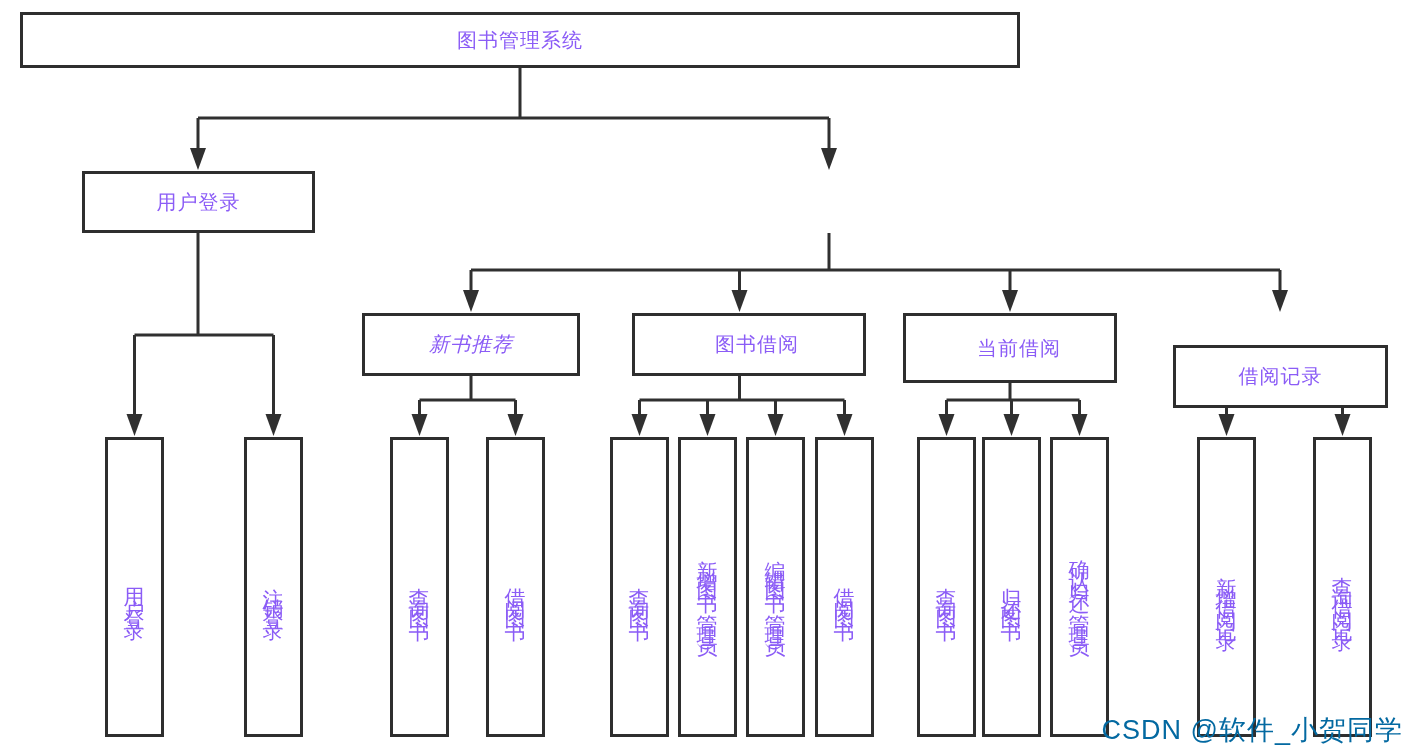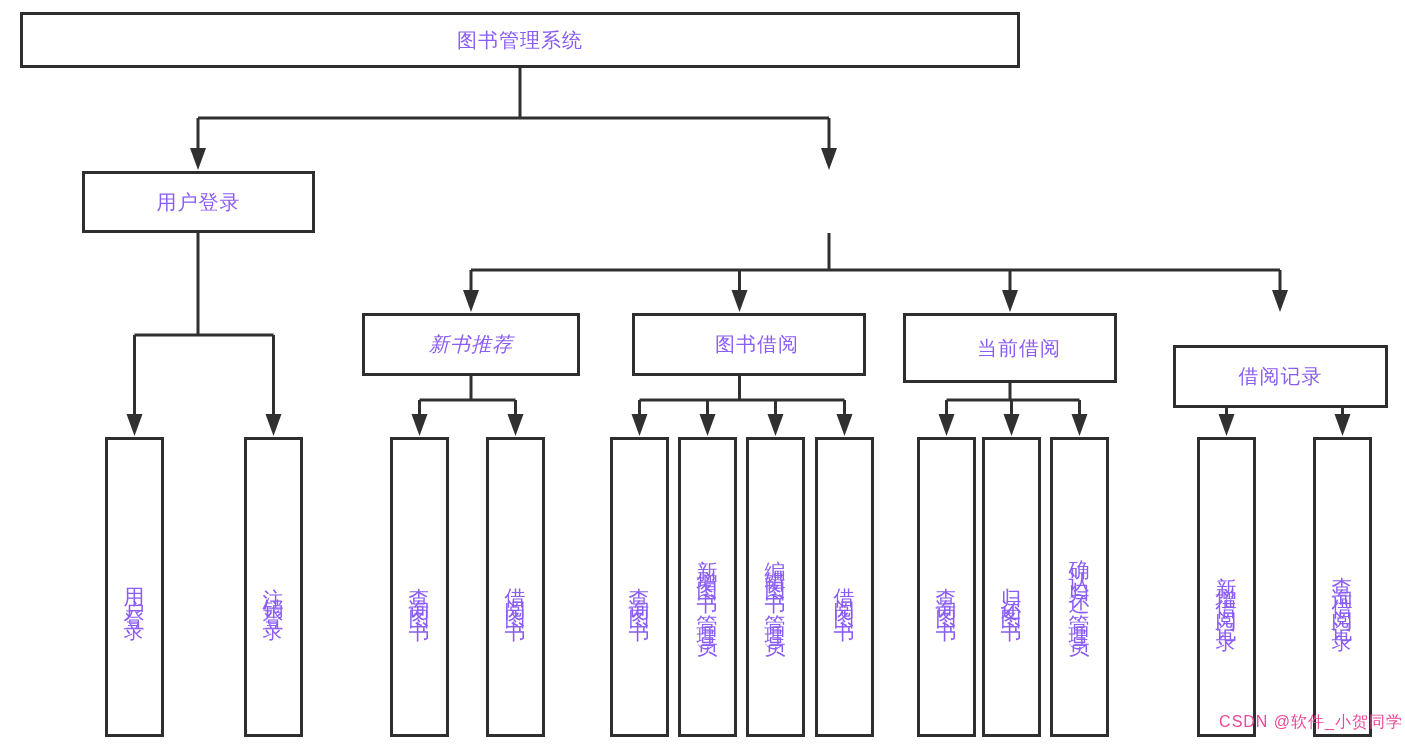--- a/index.html
+++ b/index.html
@@ -41,22 +41,22 @@
     text-orientation: mixed;
     font-size: 21px;
     letter-spacing: 11px;
     line-height: 1;
     padding-top: 11px; 
   }
   .watermark {
     position: absolute;
     right: 2px;
     top: 712px;
-    font-size: 16px;
-    color: #ec4899;
+    font-size: 27px;
+    color: #0369a1;
     letter-spacing: 1px;
     z-index: 3;
     white-space: nowrap;
   }
 </style>
 </head>
 <body>
 
 <div class="stage">
 

